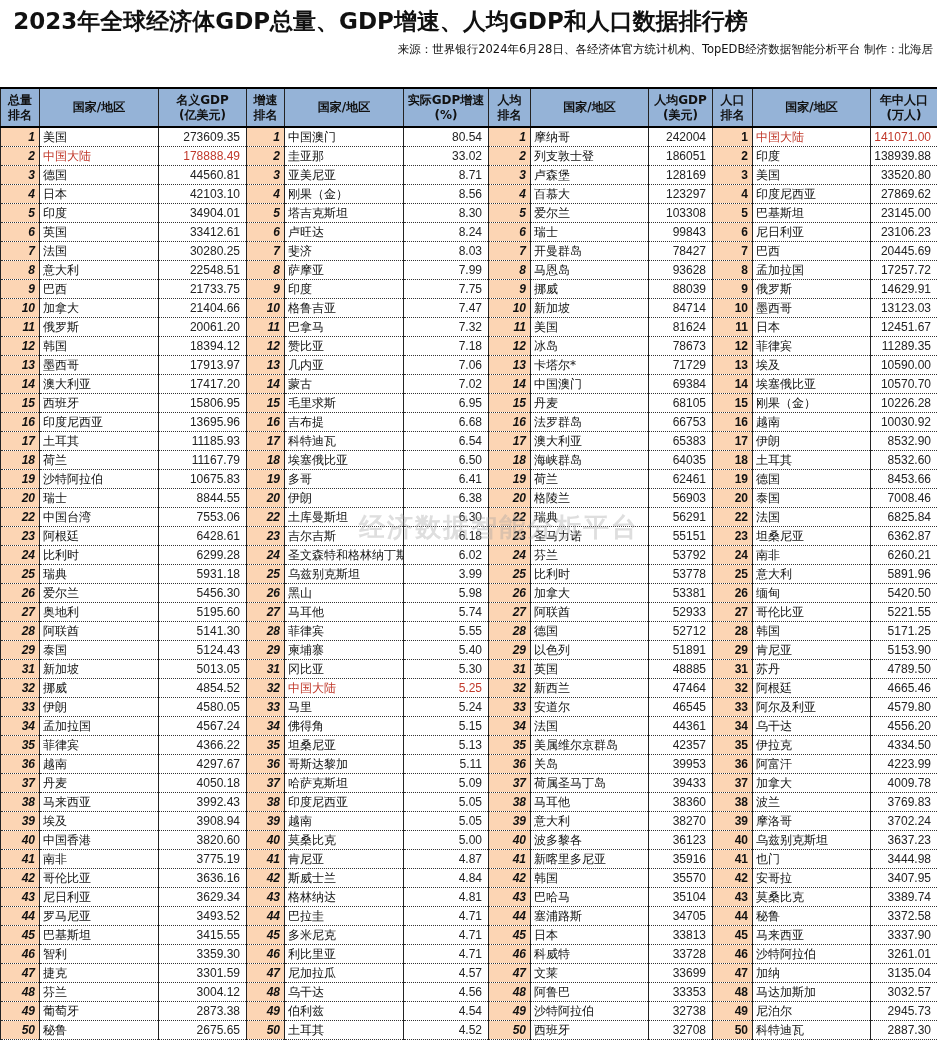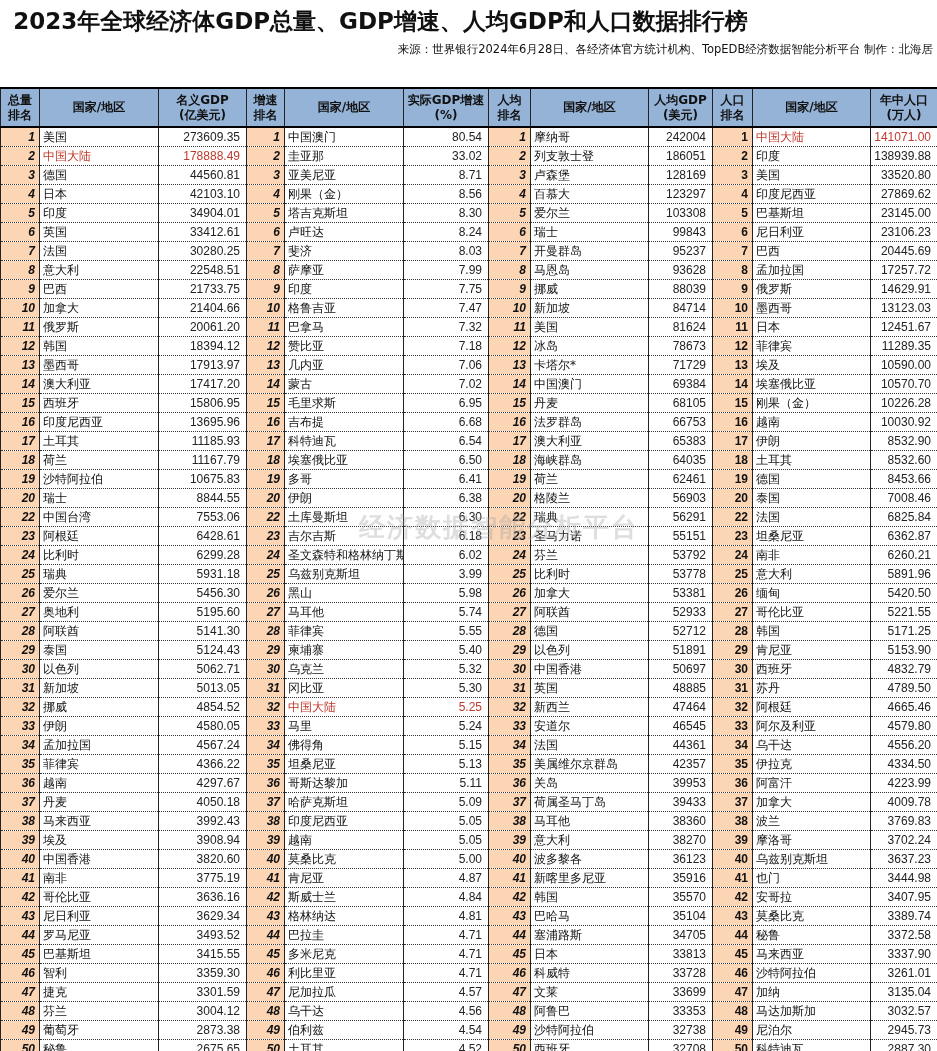--- a/index.html
+++ b/index.html
@@ -152,21 +152,21 @@
       </tr>
       <tr>
         <td class="rk">7</td>
         <td class="nm">法国</td>
         <td class="val">30280.25</td>
         <td class="rk">7</td>
         <td class="nm">斐济</td>
         <td class="val">8.03</td>
         <td class="rk">7</td>
         <td class="nm">开曼群岛</td>
-        <td class="val">95237</td>
+        <td class="val">78427</td>
         <td class="rk pop">7</td>
         <td class="nm">巴西</td>
         <td class="val">20445.69</td>
       </tr>
       <tr>
         <td class="rk">8</td>
         <td class="nm">意大利</td>
         <td class="val">22548.51</td>
         <td class="rk">8</td>
         <td class="nm">萨摩亚</td>
@@ -452,34 +452,20 @@
         <td class="nm">柬埔寨</td>
         <td class="val">5.40</td>
         <td class="rk">29</td>
         <td class="nm">以色列</td>
         <td class="val">51891</td>
         <td class="rk pop">29</td>
         <td class="nm">肯尼亚</td>
         <td class="val">5153.90</td>
       </tr>
       <tr>
-        <td class="rk">30</td>
-        <td class="nm">以色列</td>
-        <td class="val">5062.71</td>
-        <td class="rk">30</td>
-        <td class="nm">乌克兰</td>
-        <td class="val">5.32</td>
-        <td class="rk">30</td>
-        <td class="nm">中国香港</td>
-        <td class="val">50697</td>
-        <td class="rk pop">30</td>
-        <td class="nm">西班牙</td>
-        <td class="val">4832.79</td>
-      </tr>
-      <tr>
         <td class="rk">31</td>
         <td class="nm">新加坡</td>
         <td class="val">5013.05</td>
         <td class="rk">31</td>
         <td class="nm">冈比亚</td>
         <td class="val">5.30</td>
         <td class="rk">31</td>
         <td class="nm">英国</td>
         <td class="val">48885</td>
         <td class="rk pop">31</td>

